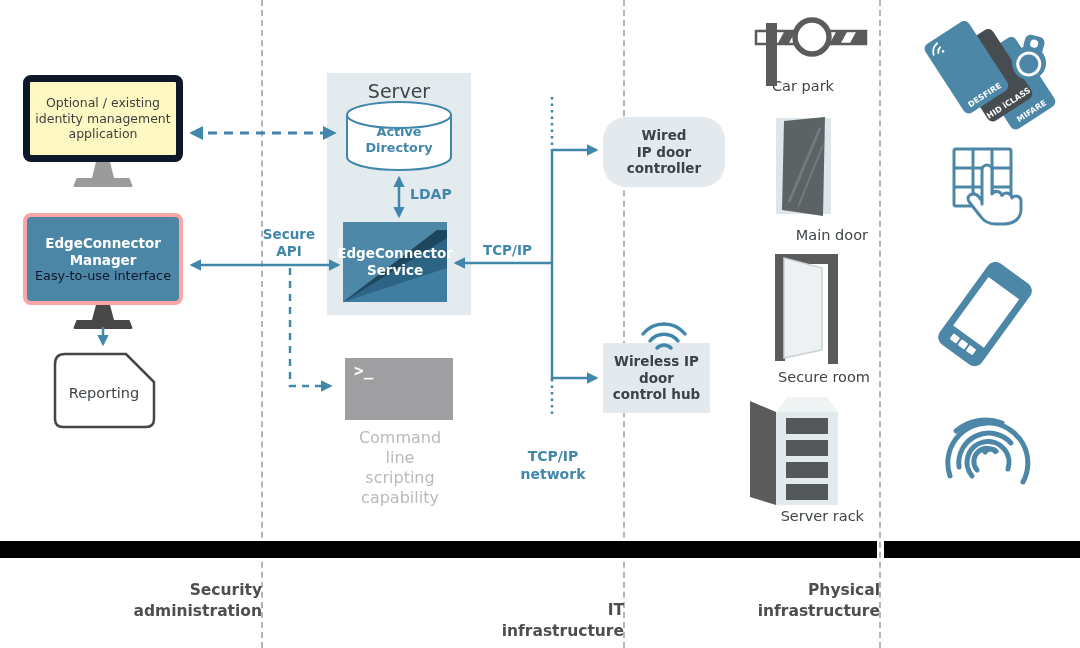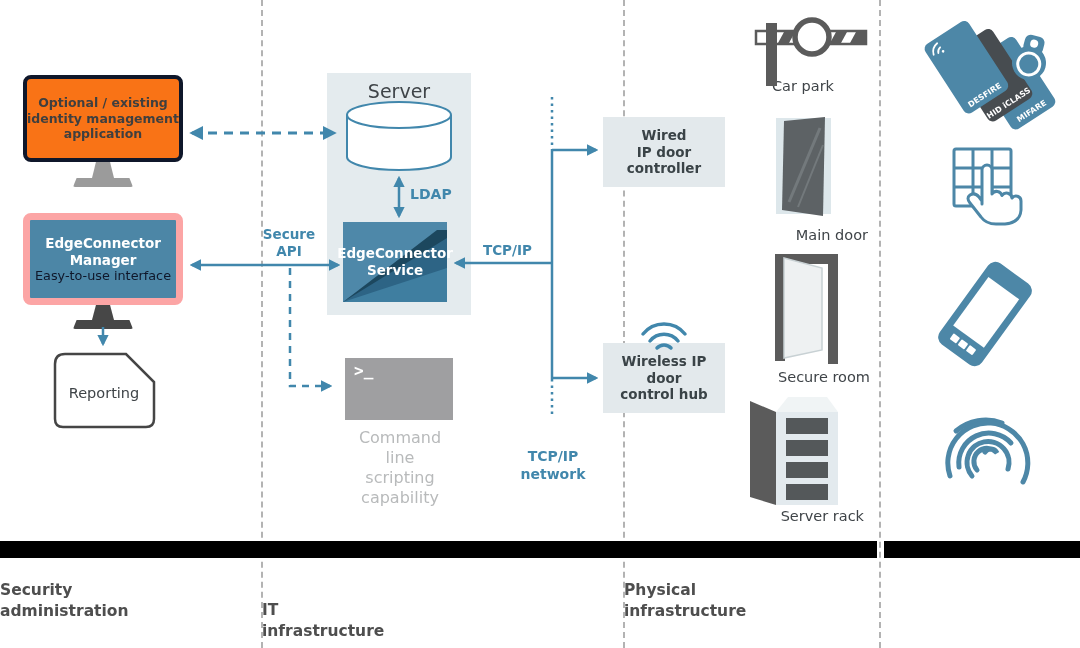--- a/index.html
+++ b/index.html
@@ -5,27 +5,27 @@
   html,body { margin:0; padding:0; background:#fff; }
   .stage { position:relative; width:1080px; height:648px; background:#fff;
            font-family:"DejaVu Sans", sans-serif; overflow:hidden; }
   .abs { position:absolute; }
   .divider { position:absolute; top:0; bottom:0; width:0; border-left:2px dashed #b3b3b3; }
   .pre { white-space:pre-line; text-align:center; line-height:1.25; }
   .blue-label { color:#4187ac; font-weight:bold; font-size:13.5px; }
   .dark-label { color:#3f4448; font-size:14.5px; }
   .box-label  { color:#3a4347; font-weight:bold; font-size:13.5px; }
   .col-label  { color:#4e4e4e; font-weight:bold; font-size:15.5px; line-height:1.35;
-                white-space:pre-line; text-align:left; }
+                white-space:pre-line; text-align:right; }
   .panel { background:#e4ebee; }
   .ctrl-box { background:#e3e9ec; display:flex; align-items:center; justify-content:center; }
   .monitor { box-sizing:border-box; border-radius:8px; display:flex; align-items:center;
              justify-content:center; }
-  .m1 { border:4px solid #0f172a; background:#f97316;font-weight:bold; }
-  .m2 { border:7px solid #fca5a5; background:#4c86a6; }
+  .m1 { border:7px solid #0f172a; background:#fef9c3; }
+  .m2 { border:4px solid #fca5a5; background:#4c86a6; }
   .trap { clip-path:polygon(18% 0,82% 0,100% 100%,0 100%); }
   .trap2 { clip-path:polygon(6% 0,94% 0,100% 100%,0 100%); }
   .caption-gray { color:#b8babb; font-size:16px; }
   svg { display:block; }
   .overlay { position:absolute; left:0; top:0; pointer-events:none; }
   .black-bar { position:absolute; top:541px; height:17px; background:#000; }
   .svc { position:absolute; left:343px; top:222px; width:104px; height:80px; }
   .svc-text { position:absolute; inset:0; display:flex; align-items:center; justify-content:center;
               color:#fff; font-weight:bold; font-size:13.5px; }
   .term { position:absolute; left:345px; top:358px; width:108px; height:62px; background:#9f9fa1; }
@@ -64,20 +64,22 @@
   </svg>
   <div class="abs dark-label" style="left:55px; top:385px; width:98px; text-align:center;">Reporting</div>
 
   <div class="abs panel" style="left:327px; top:73px; width:144px; height:242px;"></div>
   <div class="abs dark-label" style="left:327px; top:80px; width:144px; text-align:center; font-size:19px;">Server</div>
 
   <svg class="abs" style="left:343px; top:98px;" width="112" height="78">
     <path d="M 4,17 V 59 A 52 13 0 0 0 108,59 V 17" fill="#fff" stroke="#4187ac" stroke-width="2"></path>
     <ellipse cx="56" cy="17" rx="52" ry="13" fill="#fff" stroke="#4187ac" stroke-width="2"></ellipse>
   </svg>
+  <div class="abs pre blue-label" style="left:343px; top:124px; width:112px; font-size:12.8px;">Active
+Directory</div>
 
   <div class="svc">
     <svg width="104" height="80">
       <rect width="104" height="80" fill="#4e88a9"></rect>
       <polygon points="0,80 104,8 104,80" fill="#3f7ea0"></polygon>
       <polygon points="0,80 104,8 104,46" fill="#2d6485"></polygon>
       <polygon points="0,80 94,8 104,8 104,16" fill="#1c475e"></polygon>
     </svg>
     <div class="svc-text pre">EdgeConnector
 Service</div>
@@ -90,26 +92,26 @@
 scripting
 capability</div>
 
   <div class="abs pre blue-label" style="left:258px; top:226px; width:62px;">Secure
 API</div>
   <div class="abs blue-label" style="left:410px; top:186px; font-size:14px;">LDAP</div>
   <div class="abs blue-label" style="left:483px; top:242px; font-size:13.5px;">TCP/IP</div>
   <div class="abs pre blue-label" style="left:513px; top:448px; width:80px; font-size:14px;">TCP/IP
 network</div>
 
-  <div class="abs ctrl-box" style="left:603px; top:117px; width:122px; height:70px;">
+  <div class="abs ctrl-box" style="left:603px; top:117px; width:122px; height:70px;border-radius:23px;">
     <div class="pre box-label">Wired
 IP door
 controller</div>
   </div>
-  <div class="abs ctrl-box" style="left:603px; top:343px; width:122px; height:70px;">
+  <div class="abs ctrl-box" style="left:603px; top:343px; width:107px; height:70px;">
     <div class="pre box-label">Wireless IP
 door
 control hub</div>
   </div>
 
   <div class="abs dark-label" style="left:740px; top:78px; width:126px; text-align:center;">Car park</div>
   <div class="abs dark-label" style="left:742px; top:227px; width:126px; text-align:right;">Main door</div>
   <div class="abs dark-label" style="left:742px; top:369px; width:128px; text-align:right;">Secure room</div>
   <div class="abs dark-label" style="left:738px; top:508px; width:126px; text-align:right;">Server rack</div>
 

